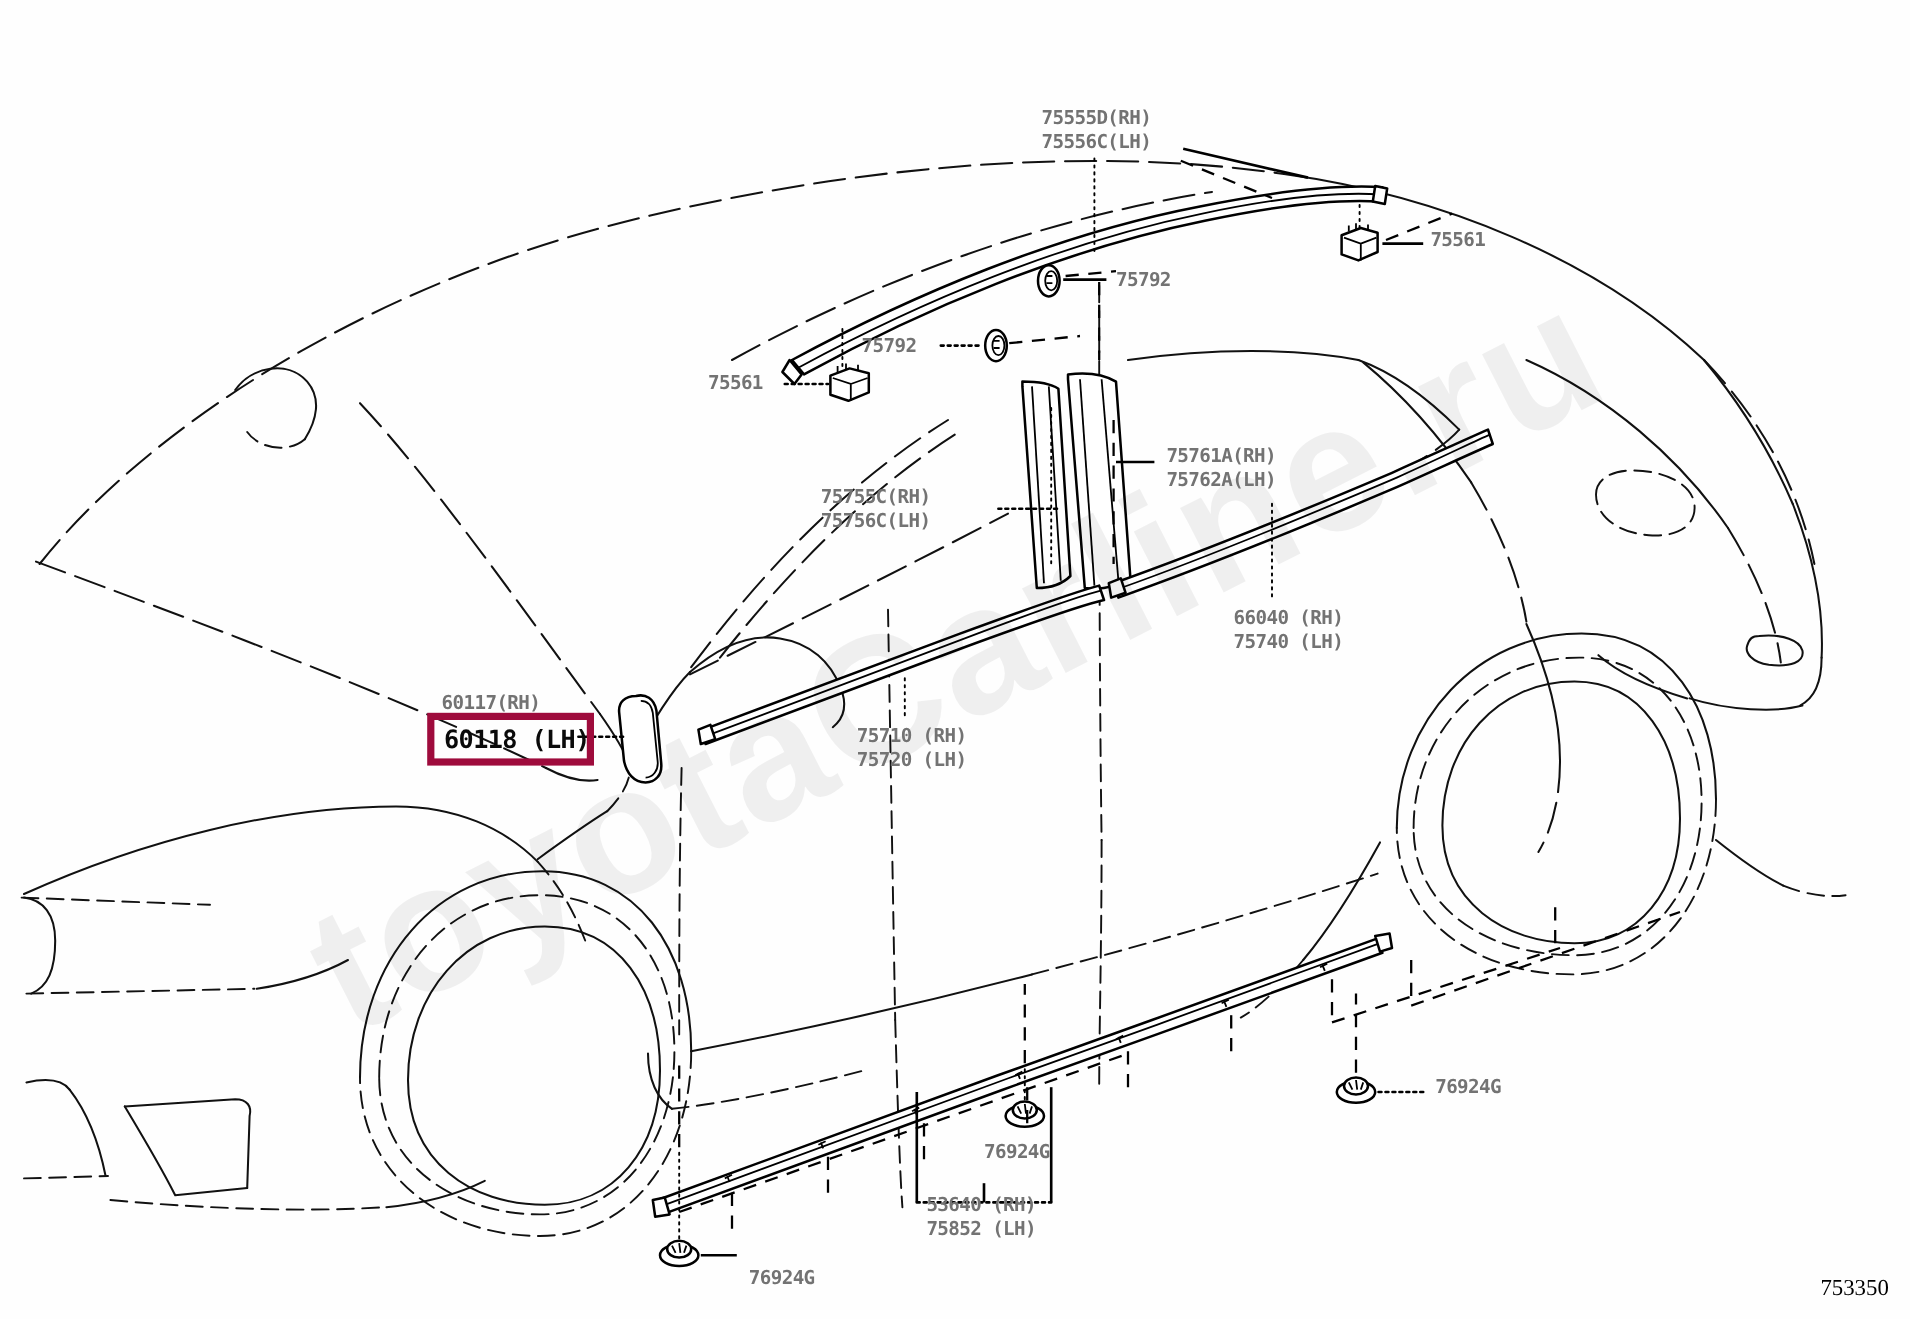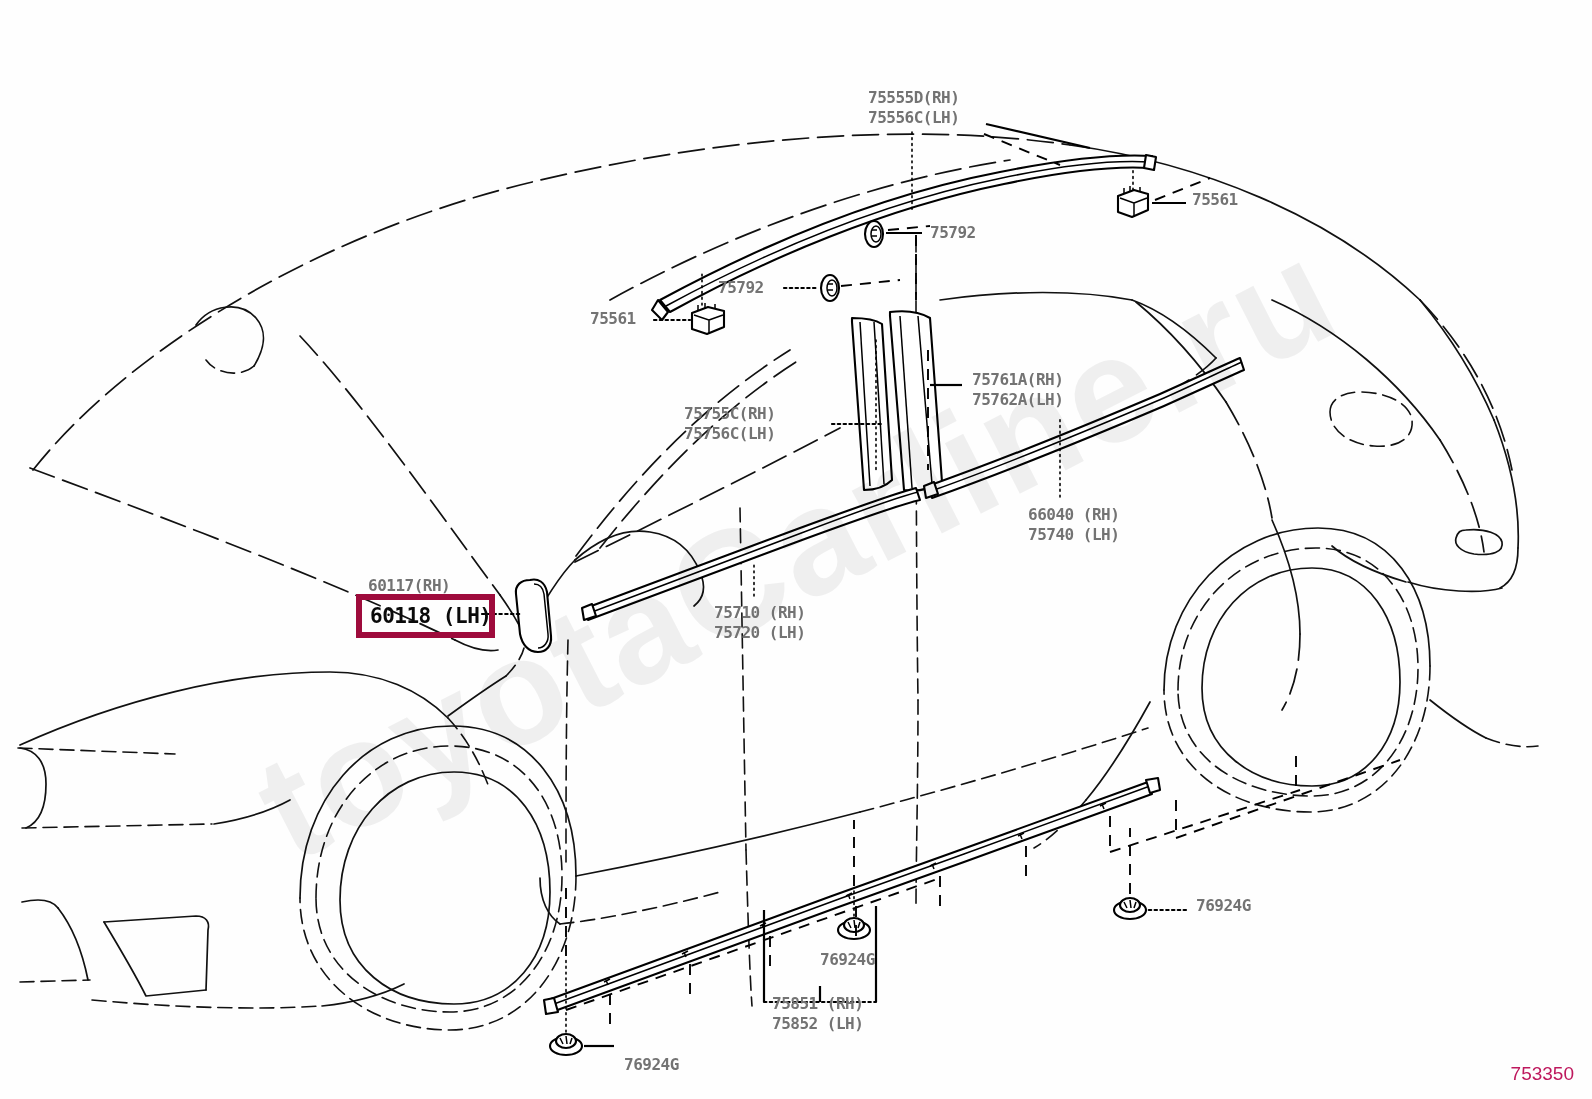--- a/index.html
+++ b/index.html
@@ -31,22 +31,22 @@
     box-sizing:border-box;
   }
   .hl .inner{
     font-family:"DejaVu Sans Mono","Liberation Mono",monospace;
     font-size:21px;font-weight:700;color:#0a0a0a;letter-spacing:-.5px;
     position:absolute;left:8px;top:50%;transform:translateY(-50%);
     white-space:nowrap;
   }
   .dnum{
     position:absolute;right:18px;bottom:14px;z-index:7;
-    font-family:Liberation Sans, sans-serif;
-    font-size:19px;font-weight:400;color:#be185d;letter-spacing:0px;
+    font-family:Liberation Serif, serif;
+    font-size:19px;font-weight:400;color:#000000;letter-spacing:0px;
   }
   .body-ln{fill:none;stroke:#111;stroke-width:1.7;stroke-linecap:round;stroke-linejoin:round;}
   .body-dash{fill:none;stroke:#111;stroke-width:1.7;stroke-linecap:round;stroke-dasharray:26 9;}
   .body-dashs{fill:none;stroke:#111;stroke-width:1.6;stroke-linecap:round;stroke-dasharray:14 7;}
   .part{fill:#ffffff;stroke:#000;stroke-width:2.1;stroke-linejoin:round;stroke-linecap:round;}
   .part-thin{fill:none;stroke:#000;stroke-width:1.5;}
   .lead{fill:none;stroke:#000;stroke-width:2.2;}
   .lead-dot{fill:none;stroke:#000;stroke-width:2.2;stroke-dasharray:2.4 3.4;stroke-linecap:round;}
   .lead-dash{fill:none;stroke:#000;stroke-width:1.9;stroke-dasharray:11 8;}
   .lead-fine{fill:none;stroke:#000;stroke-width:1.6;stroke-dasharray:1.8 4;stroke-linecap:round;}
@@ -386,21 +386,21 @@
       <div class="lbl" style="left: 624px; top: 1055px;">
         <span class="ln">76924G</span>
       </div>
       <div class="lbl" style="left: 820px; top: 950px;">
         <span class="ln">76924G</span>
       </div>
       <div class="lbl" style="left: 1196px; top: 896px;">
         <span class="ln">76924G</span>
       </div>
       <div class="lbl" style="left: 772px; top: 994px;">
-        <span class="ln">75851 (RH)</span>
+        <span class="ln">53640 (RH)</span>
         <span class="ln">75852 (LH)</span>
       </div>
     </div>
 
   <div id="hl-above" class="lbl" style="left: 368px; top: 576px; text-align: center;">60117(RH)</div>
   <div id="hl-box" class="hl" style="left: 356px; top: 594px; width: 139px; height: 44px; border-color: rgb(158, 11, 60);">
     <span class="inner">60118 (LH)</span>
   </div>
 
   <div class="dnum">753350</div>

